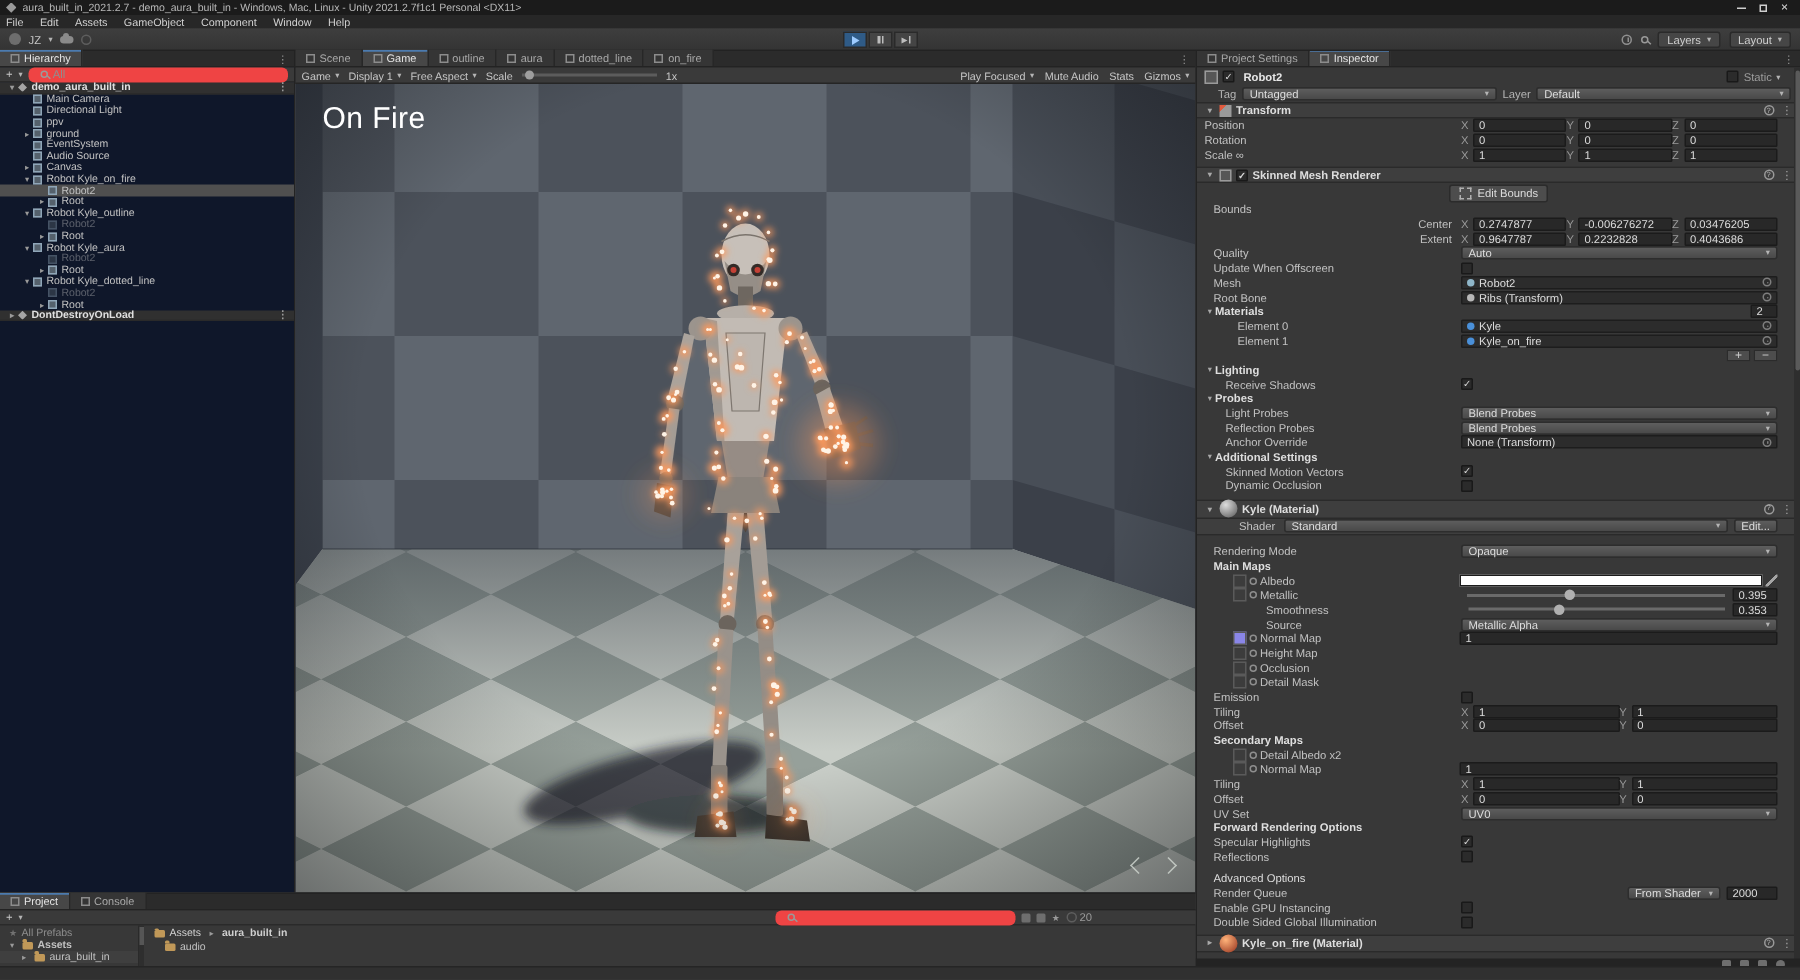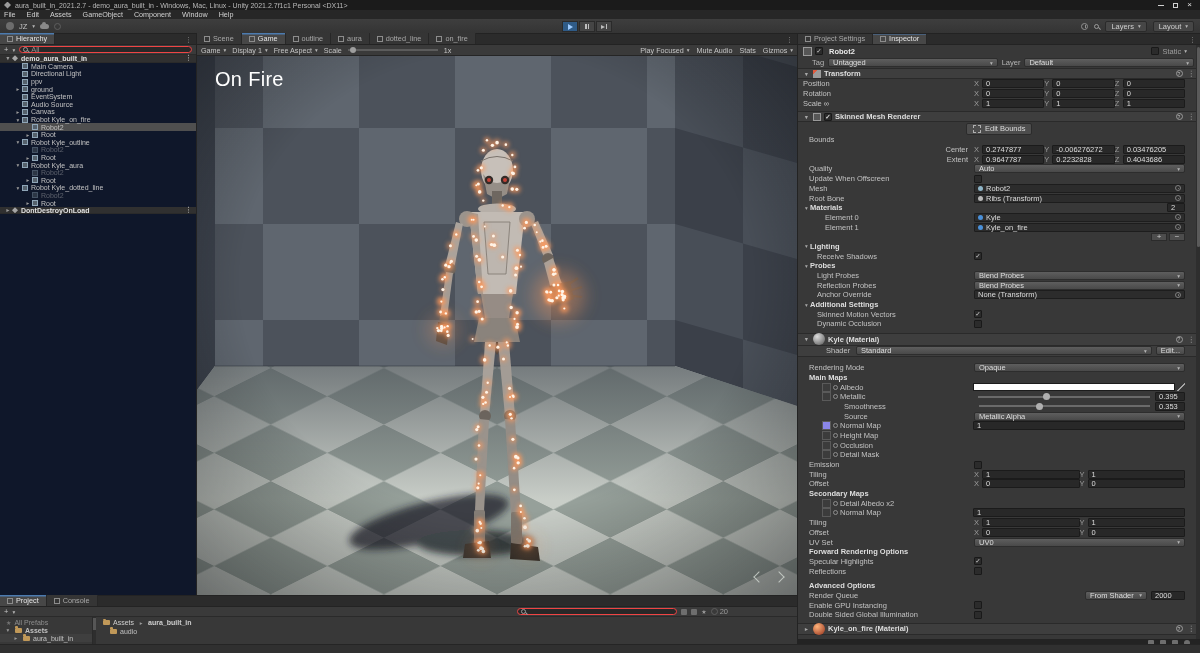--- a/index.html
+++ b/index.html
@@ -36,21 +36,21 @@
 .mag:after{content:'';position:absolute;width:3px;height:1px;background:#9a9a9a;transform:rotate(45deg);right:-3px;bottom:-1px}
 
 .tabstrip{height:11px;background:#2b2b2b;display:flex;align-items:flex-end;border-bottom:1px solid #232323}
 .tab{height:11px;display:flex;align-items:center;gap:3px;padding:0 7px;background:#353535;color:#a8a8a8;border-right:1px solid #272727;font-size:7.3px;white-space:nowrap}
 .tab.active{background:#474747;color:#e4e4e4;box-shadow:inset 0 1.5px 0 #4c7baf}
 .tabic{width:6px;height:6px;border:1px solid #8c8c8c;flex:none}
 .striper{margin-left:auto;color:#9a9a9a;padding-right:4px;font-size:7px}
 
 #hierarchy{position:absolute;left:0;top:34px;width:197px;height:561px;background:#0f172a;border-right:1px solid #232323}
 .paneltools{height:10px;background:#3a3a3a;border-bottom:1px solid #2a2a2a;display:flex;align-items:center;gap:4px;padding:0 4px}
-.srch{flex:1;height:7.5px;background:#282828;border:1px solid #ef4444;border-radius:4px;display:flex;align-items:center;gap:3px;padding:0 3px;color:#8f8f8f}
+.srch{flex:1;height:7.5px;background:#282828;border:5px solid #ef4444;border-radius:4px;display:flex;align-items:center;gap:3px;padding:0 3px;color:#8f8f8f}
 .hrow{height:7.6px;display:flex;align-items:center;font-size:7px;color:#c2c2c2;white-space:nowrap}
 .hrow.dim{opacity:.42}
 .hrow.sel{background:#4f4f4f}
 .hrow.scene{background:#303030;border-bottom:1px solid #2a2a2a;color:#e0e0e0;font-weight:bold}
 .harr{width:8px;text-align:center;color:#9a9a9a;font-size:5.5px;flex:none}
 .hic{width:6px;height:6px;flex:none;margin-right:3px;border:1px solid #8fa6b8;background:#55616c}
 .hic.scn{border:none;background:#a5a5a5;clip-path:polygon(50% 0,100% 50%,50% 100%,0 50%)}
 .hmenu{margin-left:auto;padding-right:4px;color:#9a9a9a}
 
 #center{position:absolute;left:197px;top:34px;width:600px;height:561px;background:#222}
@@ -1183,21 +1183,21 @@
       </div>
       <div class="irow" style="padding-left: 11px;">
         <span class="lbl" style="width: 165px;">Specular Highlights</span>
         <span class="cb">✓</span>
       </div>
       <div class="irow" style="padding-left: 11px;">
         <span class="lbl" style="width: 165px;">Reflections</span>
         <span class="cb"></span>
       </div>
       <div class="irow" style="padding-left: 11px; margin-top: 5px;">
-        <span class="lbl" style="font-weight: bold; color: rgb(222, 222, 222); text-align: right;">Advanced Options</span>
+        <span class="lbl" style="font-weight: normal; color: rgb(222, 222, 222); text-align: right;">Advanced Options</span>
       </div>
       <div class="irow" style="padding-left: 11px;">
         <span class="lbl" style="flex: 1 1 0%;">Render Queue</span>
         <span class="dd" style="flex: 0 0 auto; width: 62px;">
           <span>From Shader</span>
           <span class="caret">▾</span>
         </span>
         <span class="fld" style="flex: 0 0 auto; width: 34px; margin-left: 4px;">
           <span>2000</span>
         </span>

